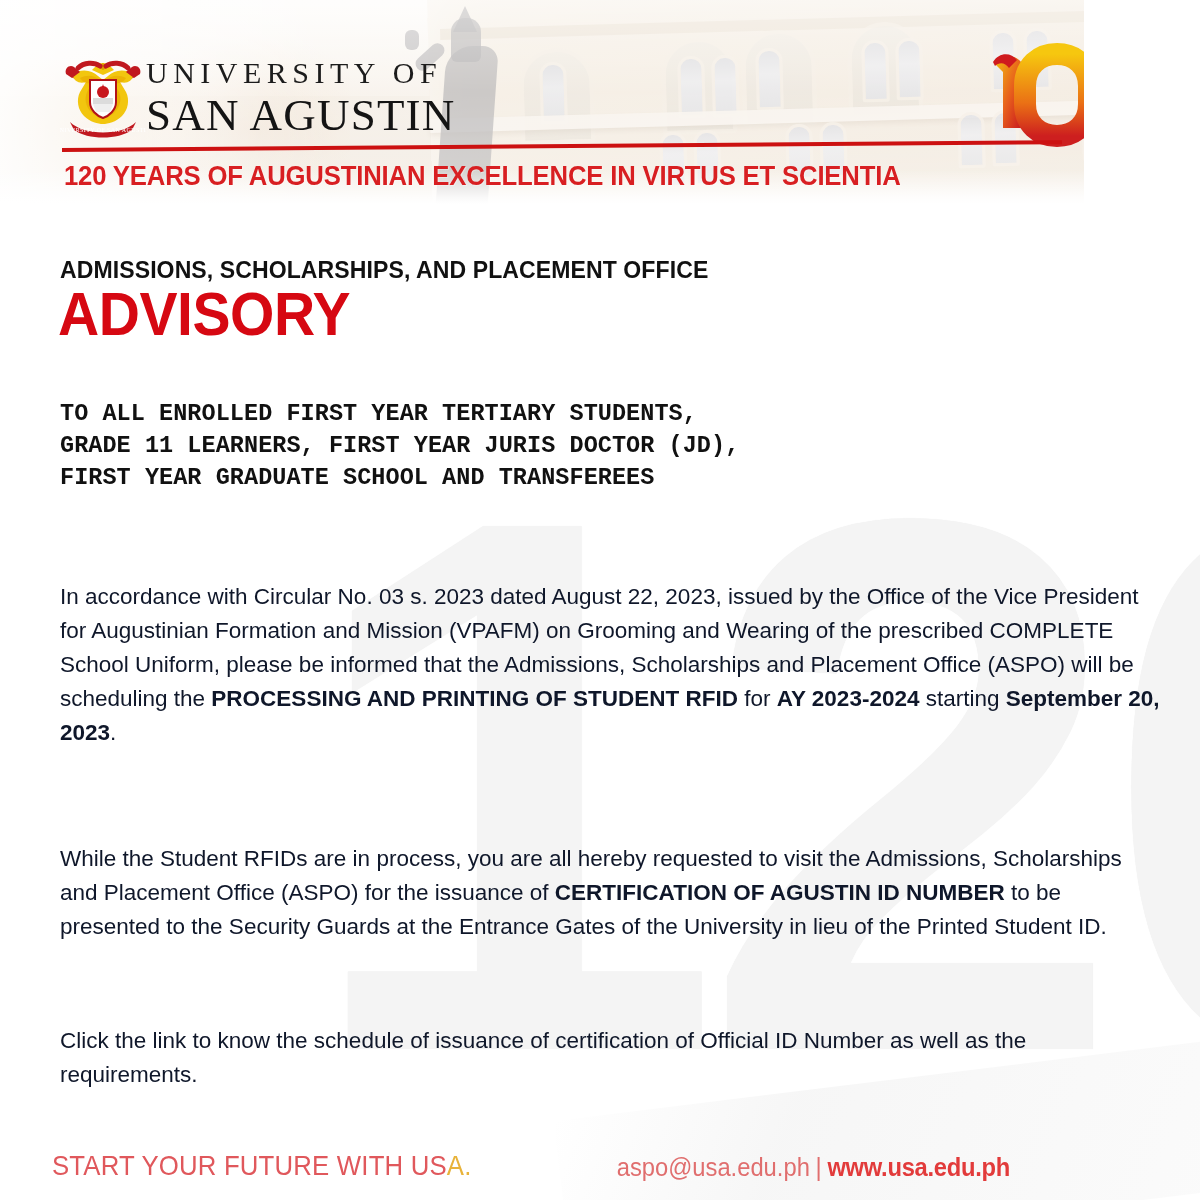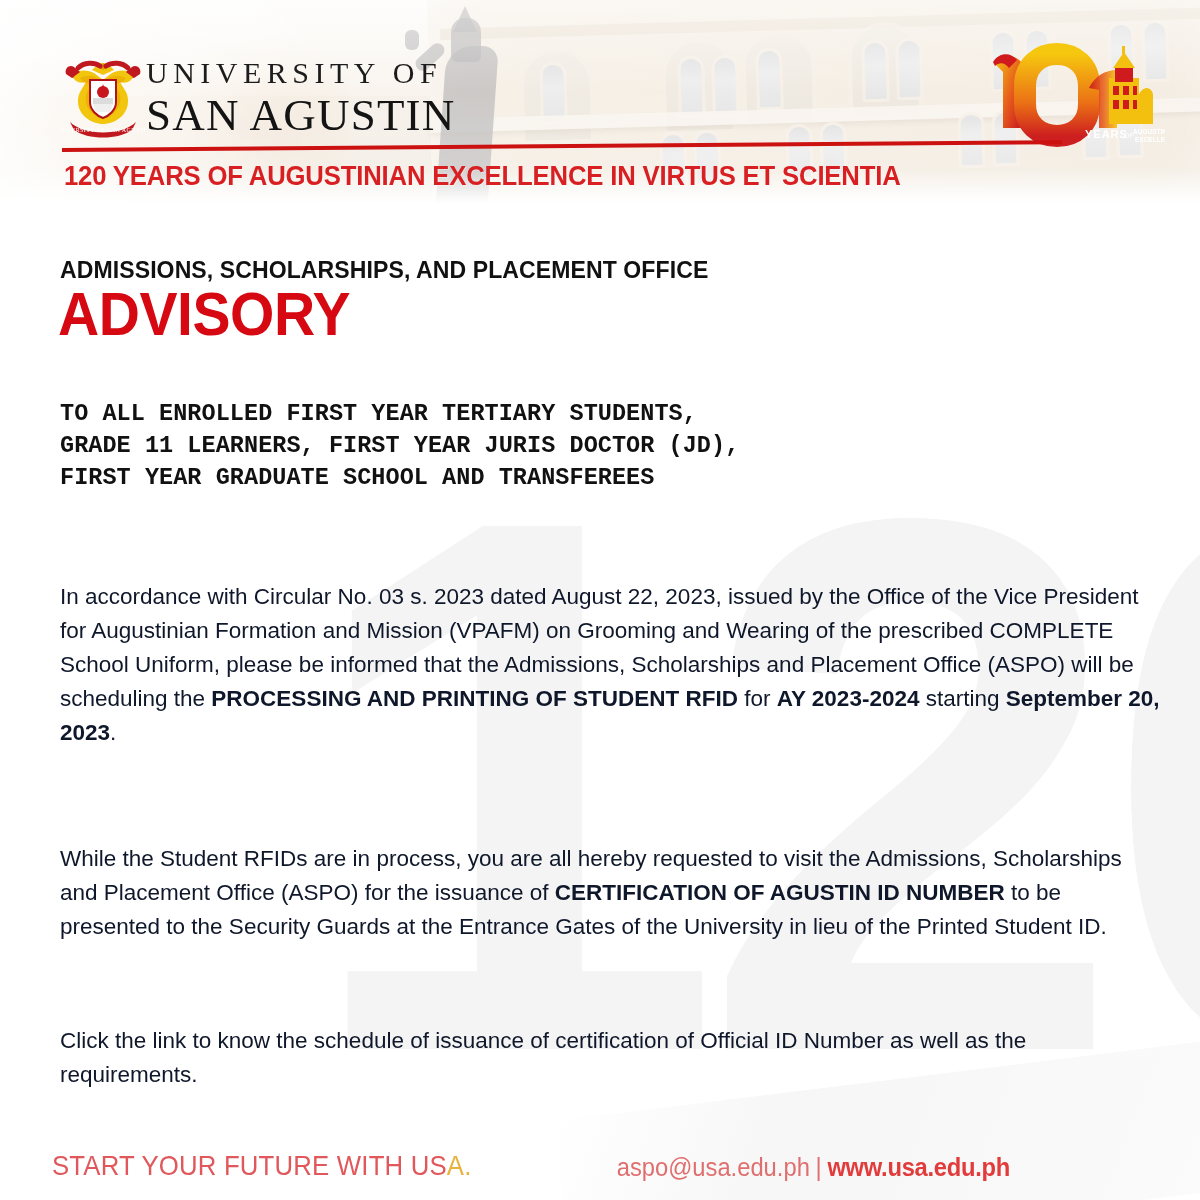--- a/index.html
+++ b/index.html
@@ -6,21 +6,21 @@
   html,body { width:1200px; height:1200px; }
   body {
     font-family:"Liberation Sans", sans-serif;
     background:#ffffff;
     position:relative;
     overflow:hidden;
   }
 
   
   .header{
-    position:absolute; left:0; top:0; width:1200px; height:204px;
+    position:absolute; left:0; top:0; width:1084px; height:204px;
     overflow:hidden;
     background:linear-gradient(180deg,#f6efe6 0%,#efe6da 55%,#eadfd1 100%);
   }
   
   .sky{
     position:absolute; left:0; top:0; width:1200px; height:96px;
     background:linear-gradient(180deg,#fdfbf8 0%,#f4ece2 100%);
   }
   .bldg{
     position:absolute; left:430px; top:-14px; width:790px; height:230px;

